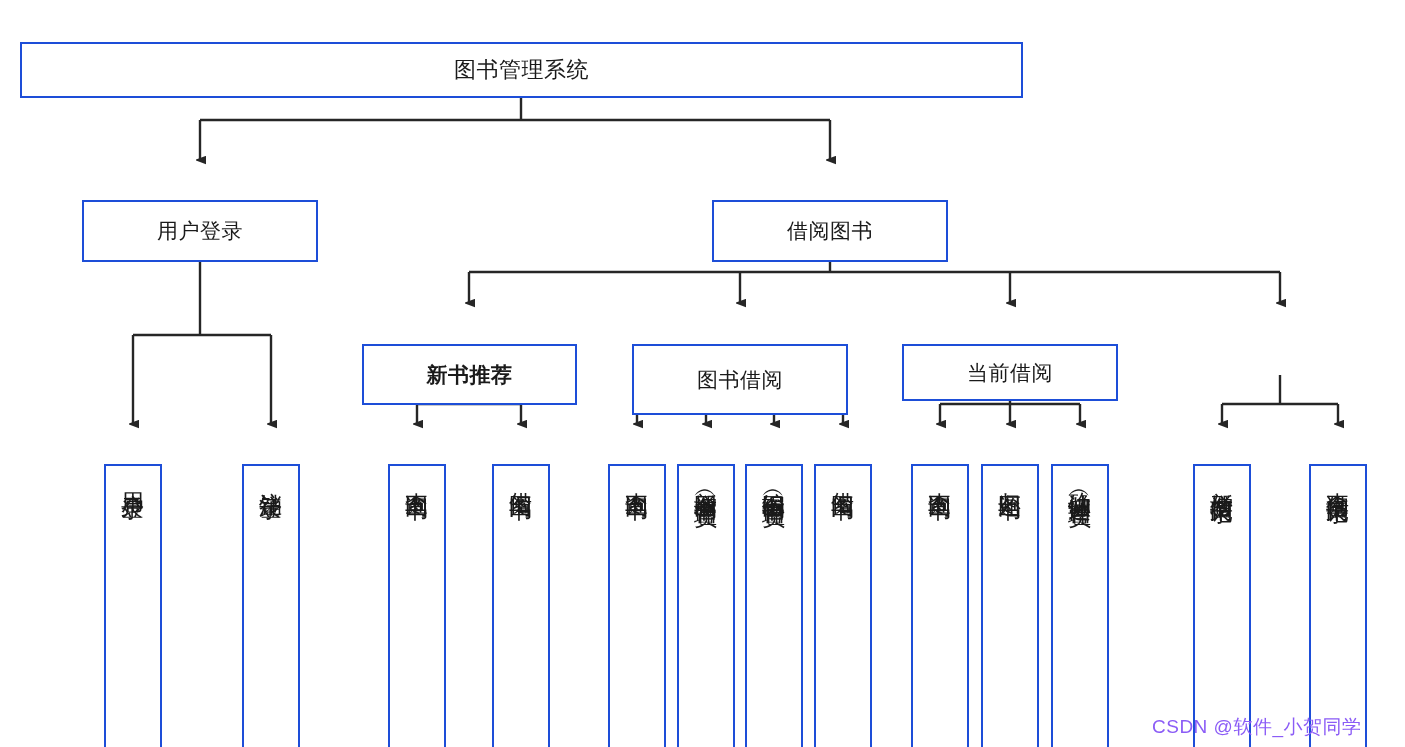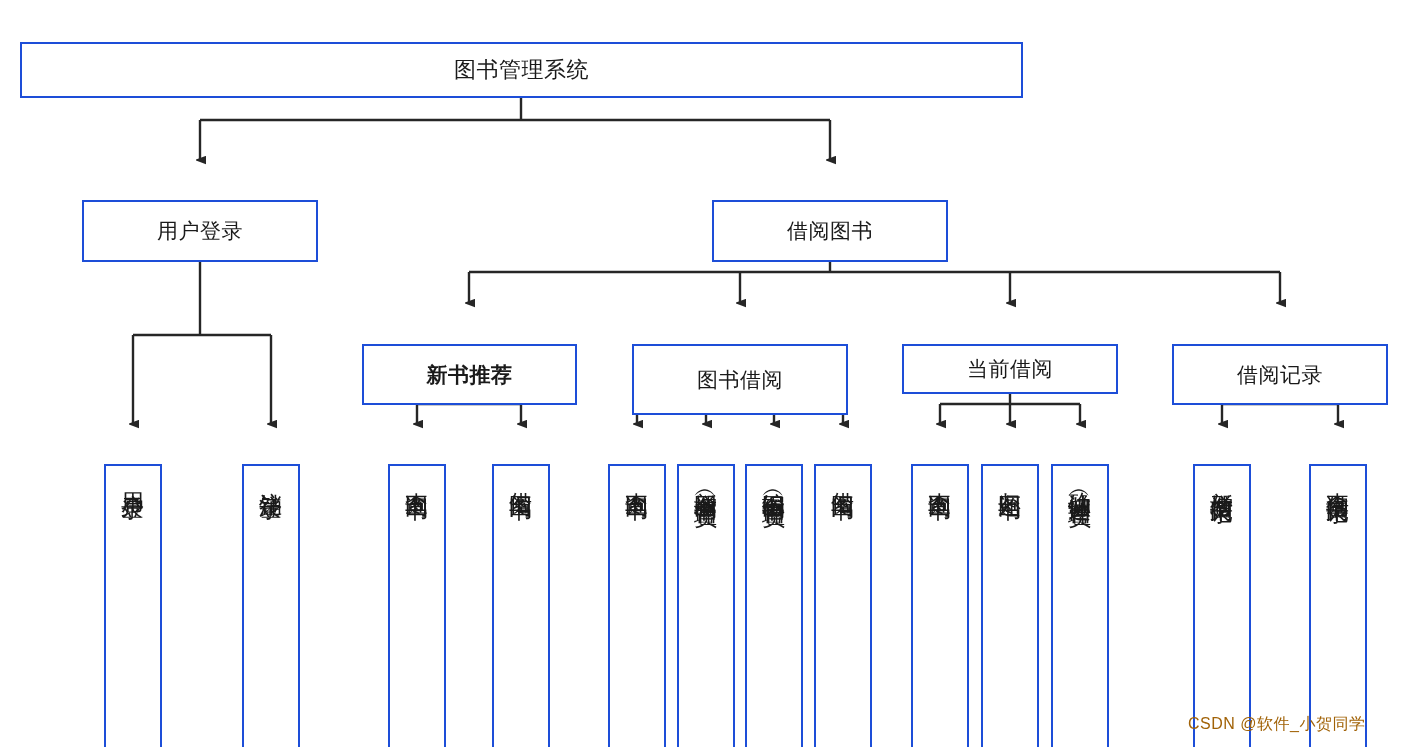--- a/index.html
+++ b/index.html
@@ -61,24 +61,24 @@
   .node.vert .label {
     writing-mode: vertical-rl;
     text-orientation: upright;
     font-size: 23px;
     line-height: 1.05;
     letter-spacing: 2px;
     white-space: nowrap;
   }
   .watermark {
     position: absolute;
-    left: 1188px;
+    left: 1152px;
     top: 714px;
-    font-size: 16px;
-    color: #a16207;
+    font-size: 19px;
+    color: #8b5cf6;
     letter-spacing: 0.5px;
     white-space: nowrap;
     user-select: none;
   }
 </style>
 </head>
 <body>
 
 <div id="diagram-root">
 
@@ -145,25 +145,22 @@
   <div class="node horiz" style="left:712px; top:170px; width:236px; height:62px;">
     <span class="label">借阅图书</span>
   </div>
 
   <div class="node horiz" style="left:362px; top:314px; width:215px; height:61px;font-weight:bold;">
     <span class="label">新书推荐</span>
   </div>
   <div class="node horiz" style="left:632px; top:314px; width:216px; height:71px;">
     <span class="label">图书借阅</span>
   </div>
-  <div class="node horiz" style="left:902px; top:314px; width:216px; height:50px;">
+  <div class="node horiz" style="left:902px; top:314px; width:216px; height:57px;">
     <span class="label">当前借阅</span>
-  </div>
-  <div class="node horiz" style="left:1172px; top:314px; width:216px; height:61px;">
-    <span class="label">借阅记录</span>
   </div>
 
   <div class="node vert" style="left:104px; top:434px; width:58px; height:301px;">
     <span class="label">用户登录</span>
   </div>
   <div class="node vert" style="left:242px; top:434px; width:58px; height:301px;">
     <span class="label">注销登录</span>
   </div>
 
   <div class="node vert" style="left:388px; top:434px; width:58px; height:301px;">

